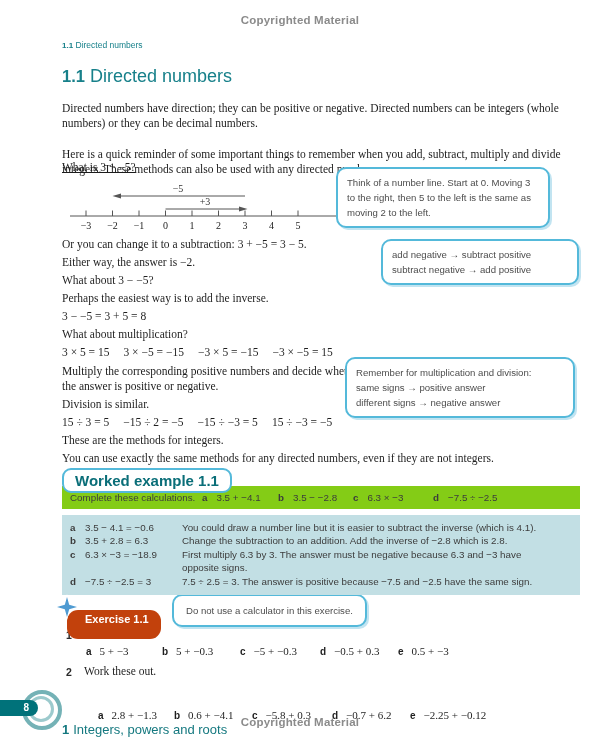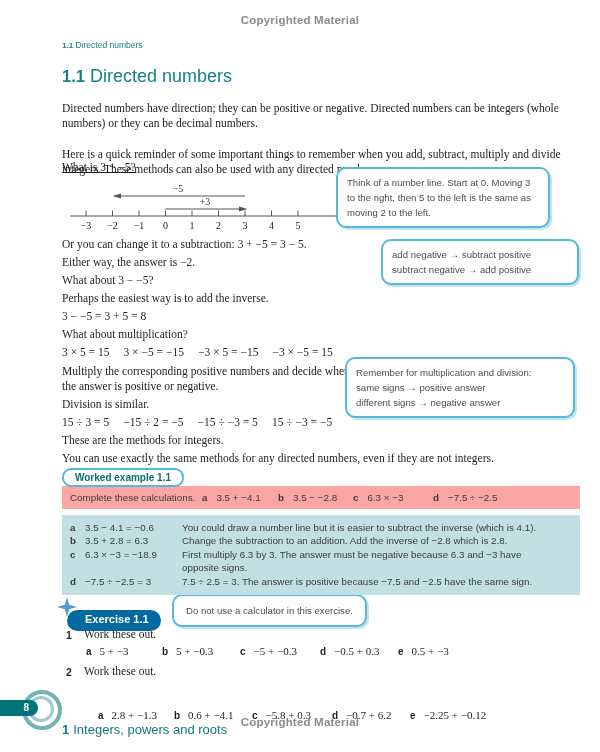--- a/index.html
+++ b/index.html
@@ -15,37 +15,37 @@
   .body-p{left:62px;width:505px;font-size:11.5px;line-height:14.5px;color:#1c1c1c;}
   .line-stack div{height:18px;}
   .eqgap span{margin-right:14px;}
   .callout{border:2px solid #54b9da;border-radius:10px;background:#ffffff;
            box-shadow:2px 2px 0 rgba(120,195,225,.45);
            font-family:"Liberation Sans",sans-serif;font-size:9.6px;color:#4d4d4d;
            line-height:15px;padding:6px 9px;}
   
   .we-tab{left:62px;top:468px;z-index:3;background:#fff;border:2px solid #54b9da;border-radius:9px;
           padding:2px 11px;font-family:"Liberation Sans",sans-serif;font-weight:bold;
-          font-size:10px;color:#0a6e78;}
+          font-size:15px;color:#0a6e78;}
   .we-body{left:62px;top:486px;width:518px;z-index:1;font-family:"Liberation Sans",sans-serif;
            font-size:9.8px;color:#3c3c3c;}
-  .we-strip{background:#fca5a5;height:23px;line-height:23px;white-space:nowrap;position:relative;}
+  .we-strip{background:#84cc16;height:23px;line-height:23px;white-space:nowrap;position:relative;}
   .we-strip .intro{margin-left:8px;}
   .we-q{position:absolute;top:0;}
   .we-q b{margin-right:9px;}
   .we-gap{height:6px;background:#ffffff;}
   .we-ans{background:#c2dfe4;padding:6px 8px 7px 8px;}
   .we-row{display:flex;line-height:13.4px;}
   .we-row .ltr{width:15px;font-weight:bold;flex:none;}
   .we-row .wrk{width:97px;flex:none;}
   .we-row .exp{width:378px;}
   
   .ex-badge{left:56px;top:596px;z-index:2;}
-  .ex-pill{margin-left:11px;background:#0369a1;color:#fff;font-family:"Liberation Sans",sans-serif;
-           font-weight:bold;font-size:11px;padding:3px 12px 6px 18px;border-radius:11px;display:inline-block;margin-top:14px;}
+  .ex-pill{margin-left:11px;background:#c2410c;color:#fff;font-family:"Liberation Sans",sans-serif;
+           font-weight:bold;font-size:11px;padding:3px 12px 14px 18px;border-radius:11px;display:inline-block;margin-top:14px;}
   .star{position:absolute;clip-path:polygon(50% 0%,61% 39%,100% 50%,61% 61%,50% 100%,39% 61%,0% 50%,39% 39%);}
   .star-o{left:-2px;top:-2px;width:26px;height:26px;background:#ffffff;}
   .star-i{left:1px;top:1px;width:20px;height:20px;background:#4f9bd2;}
   .prob-num{font-family:"Liberation Sans",sans-serif;font-weight:bold;font-size:10.5px;color:#2a2a2a;}
   .prob-intro{font-size:11.5px;}
   .part{position:absolute;top:0;white-space:nowrap;font-size:11px;}
   .part b{font-family:"Liberation Sans",sans-serif;font-size:10px;margin-right:8px;}
   
   .arc{position:absolute;border-radius:50%;z-index:1;}
   .arc-o{left:22px;top:690px;width:32px;height:32px;border:4px solid #74b2b6;}

